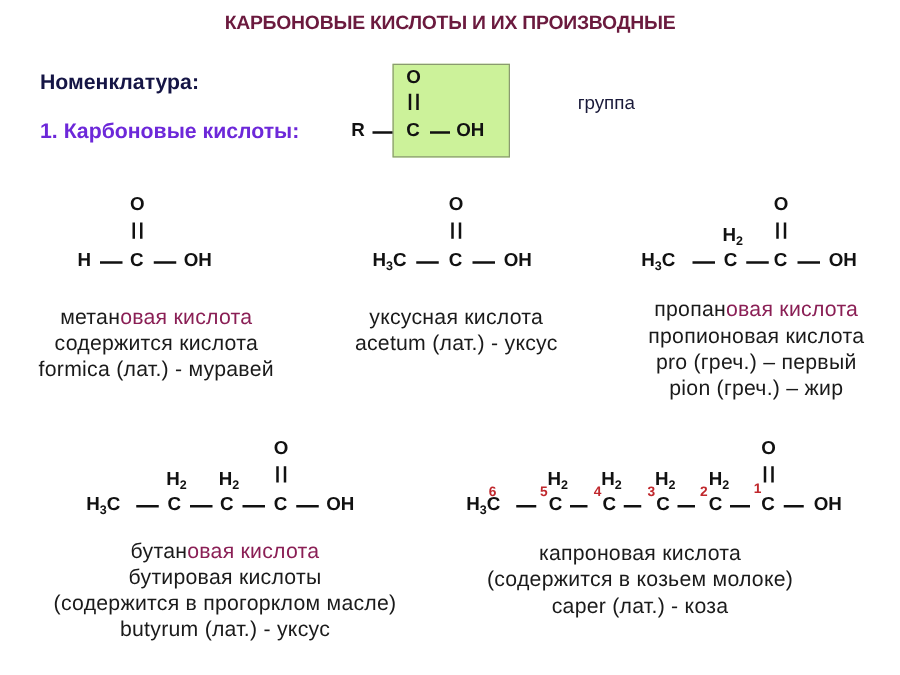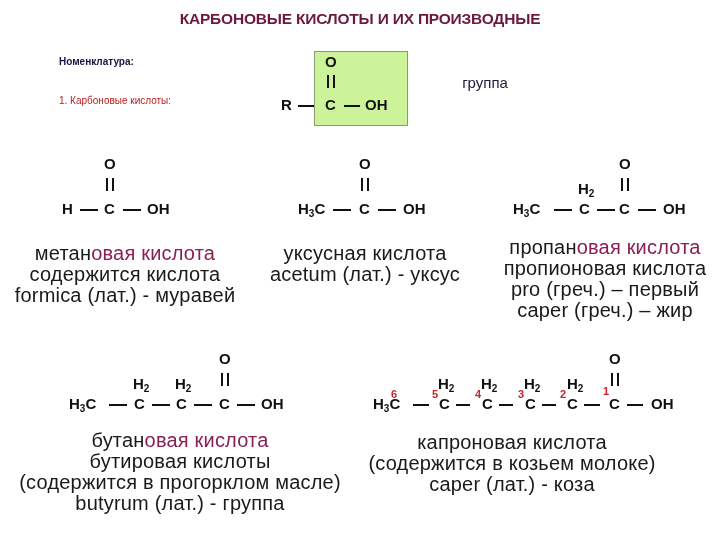--- a/index.html
+++ b/index.html
@@ -1,37 +1,37 @@
 <!DOCTYPE html>
 <html><head>
 <meta charset="utf-8">
 <style>
   html, body { margin:0; padding:0; background:#ffffff; }
   body { width:720px; height:540px; position:relative; overflow:hidden;
          font-family:"Liberation Sans", "DejaVu Sans", sans-serif; color:#111; }
   .abs { position:absolute; white-space:nowrap; }
   .title { left:0; width:720px; top:10px; text-align:center; font-weight:bold;
            font-size:15.5px; letter-spacing:-0.2px; }
-  .navy { font-weight:bold; font-size:10px;margin-left:27px; }
+  .navy { font-weight:bold; font-size:17px; }
   .gbox { left:314px; top:51px; width:92px; height:73px; border:1px solid #8a9a70; }
   .chem { font-weight:bold; font-size:15px; color:#111; }
   .sub { font-size:10px; vertical-align:-3px; }
   .bond { position:absolute; height:2px; background:#111; }
   .dbl { position:absolute; width:8px; height:13px; border-left:2px solid #111; border-right:2px solid #111; box-sizing:border-box; }
-  .names { text-align:center; font-size:20px; line-height:21px; color:#1a1a1a; letter-spacing:0.2px; }
+  .names { text-align:center; font-size:17px; line-height:21px; color:#1a1a1a; letter-spacing:0.2px; }
   .num { color:#c0282d; font-size:11px; font-weight:bold; position:absolute; }
   .label2 { text-align:center; font-size:15px; line-height:21px; color:#1a1a3a; }
 </style>
 </head>
 <body>
 
 <div class="abs title" style="color:#6b1a3e">КАРБОНОВЫЕ КИСЛОТЫ И ИХ ПРОИЗВОДНЫЕ</div>
 
 <div class="abs navy" style="left:32px;top:56px;color:#151545">Номенклатура:</div>
-<div class="abs navy" style="left:32px;top:95px;color:#b91c1c;font-weight:normal">1. Карбоновые кислоты:</div>
+<div class="abs navy" style="left:32px;top:95px;color:#6d28d9;font-weight:bold">1. Карбоновые кислоты:</div>
 
 <div class="abs gbox" style="background:#ccf29a"></div>
 <div>
   <div class="abs chem" style="left:281px;top:96px">R</div>
   <div class="bond" style="left:298px;top:105px;width:16px"></div>
   <div class="abs chem" style="left:325px;top:96px">C</div>
   <div class="bond" style="left:344px;top:105px;width:16px"></div>
   <div class="abs chem" style="left:365px;top:96px">OH</div>
   <div class="abs chem" style="left:325px;top:53px">O</div>
   <div class="dbl" style="left:327px;top:75px"></div>
@@ -78,21 +78,21 @@
   <div class="abs chem" style="left:579px;top:200px">C</div>
   <div class="bond" style="left:597px;top:209px;width:18px"></div>
   <div class="abs chem" style="left:619px;top:200px">C</div>
   <div class="bond" style="left:638px;top:209px;width:18px"></div>
   <div class="abs chem" style="left:663px;top:200px">OH</div>
 </div>
 <div class="abs names" style="left:490px;top:237px;width:230px">
   <div><span>пропан</span><span style="color:#8a1f55">овая кислота</span></div>
   <div>пропионовая кислота</div>
   <div>pro (греч.) – первый</div>
-  <div>caper (греч.) – жир</div>
+  <div>pion (греч.) – жир</div>
 </div>
 
 <div>
   <div class="abs chem" style="left:219px;top:350px">O</div>
   <div class="dbl" style="left:221px;top:373px"></div>
   <div class="abs chem" style="left:69px;top:395px"><span>H</span><span class="sub">3</span><span>C</span></div>
   <div class="bond" style="left:109px;top:404px;width:18px"></div>
   <div class="abs chem" style="left:133px;top:375px"><span>H</span><span class="sub">2</span></div>
   <div class="abs chem" style="left:134px;top:395px">C</div>
   <div class="bond" style="left:152px;top:404px;width:18px"></div>
@@ -100,21 +100,21 @@
   <div class="abs chem" style="left:176px;top:395px">C</div>
   <div class="bond" style="left:194px;top:404px;width:18px"></div>
   <div class="abs chem" style="left:219px;top:395px">C</div>
   <div class="bond" style="left:237px;top:404px;width:18px"></div>
   <div class="abs chem" style="left:261px;top:395px">OH</div>
 </div>
 <div class="abs names" style="left:0;top:430px;width:360px">
   <div><span>бутан</span><span style="color:#8a1f55">овая кислота</span></div>
   <div>бутировая кислоты</div>
   <div>(содержится в прогорклом масле)</div>
-  <div>butyrum (лат.) - группа</div>
+  <div>butyrum (лат.) - уксус</div>
 </div>
 
 <div>
   <div class="abs chem" style="left:609px;top:350px">O</div>
   <div class="dbl" style="left:611px;top:373px"></div>
 
   <div class="abs chem" style="left:373px;top:395px"><span>H</span><span class="sub">3</span><span>C</span></div>
   <div class="num" style="left:391px;top:388px">6</div>
   <div class="bond" style="left:413px;top:404px;width:16px"></div>
 

